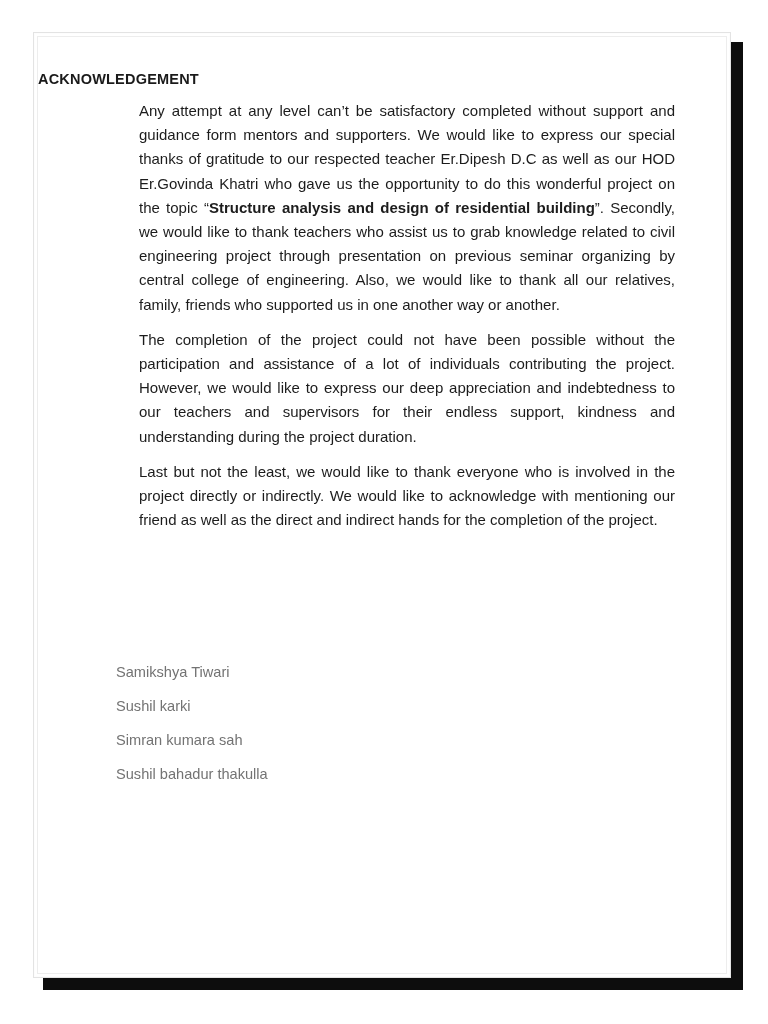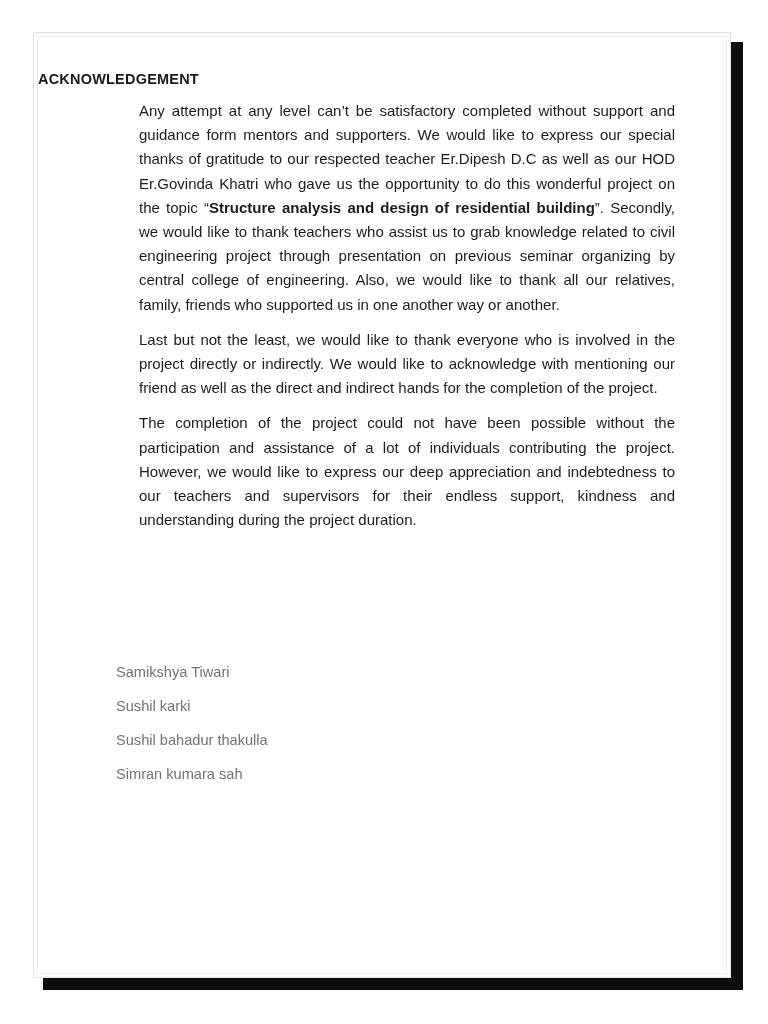--- a/index.html
+++ b/index.html
@@ -99,25 +99,25 @@
 
 <div class="page-shadow"></div>
 
 <div class="page">
   <div class="page-inner">
 
     <h1 class="doc-title">ACKNOWLEDGEMENT</h1>
 
     <div class="body-block">
       <p class="para"><span>Any attempt at any level can’t be satisfactory completed without support and guidance form mentors and supporters. We would like to express our special thanks of gratitude to our respected teacher Er.Dipesh D.C as well as our HOD Er.Govinda Khatri who gave us the opportunity to do this wonderful project on the topic “</span><b>Structure analysis and design of residential building</b><span>”. Secondly, we would like to thank teachers who assist us to grab knowledge related to civil engineering project through presentation on previous seminar organizing by central college of engineering. Also, we would like to thank all our relatives, family, friends who supported us in one another way or another.</span></p>
+      <p class="para"><span>The completion of the project could not have been possible without the participation and assistance of a lot of individuals contributing the project. However, we would like to express our deep appreciation and indebtedness to our teachers and supervisors for their endless support, kindness and understanding during the project duration.</span></p>
       <p class="para"><span>Last but not the least, we would like to thank everyone who is involved in the project directly or indirectly. We would like to acknowledge with mentioning our friend as well as the direct and indirect hands for the completion of the project.</span></p>
-      <p class="para"><span>The completion of the project could not have been possible without the participation and assistance of a lot of individuals contributing the project. However, we would like to express our deep appreciation and indebtedness to our teachers and supervisors for their endless support, kindness and understanding during the project duration.</span></p>
     </div>
 
     <div class="signatures">
       <div class="sig-name">Samikshya Tiwari</div>
       <div class="sig-name">Sushil karki</div>
+      <div class="sig-name">Simran kumara sah</div>
       <div class="sig-name">Sushil bahadur thakulla</div>
-      <div class="sig-name">Simran kumara sah</div>
     </div>
 
   </div>
 </div>
 
 </body></html>

